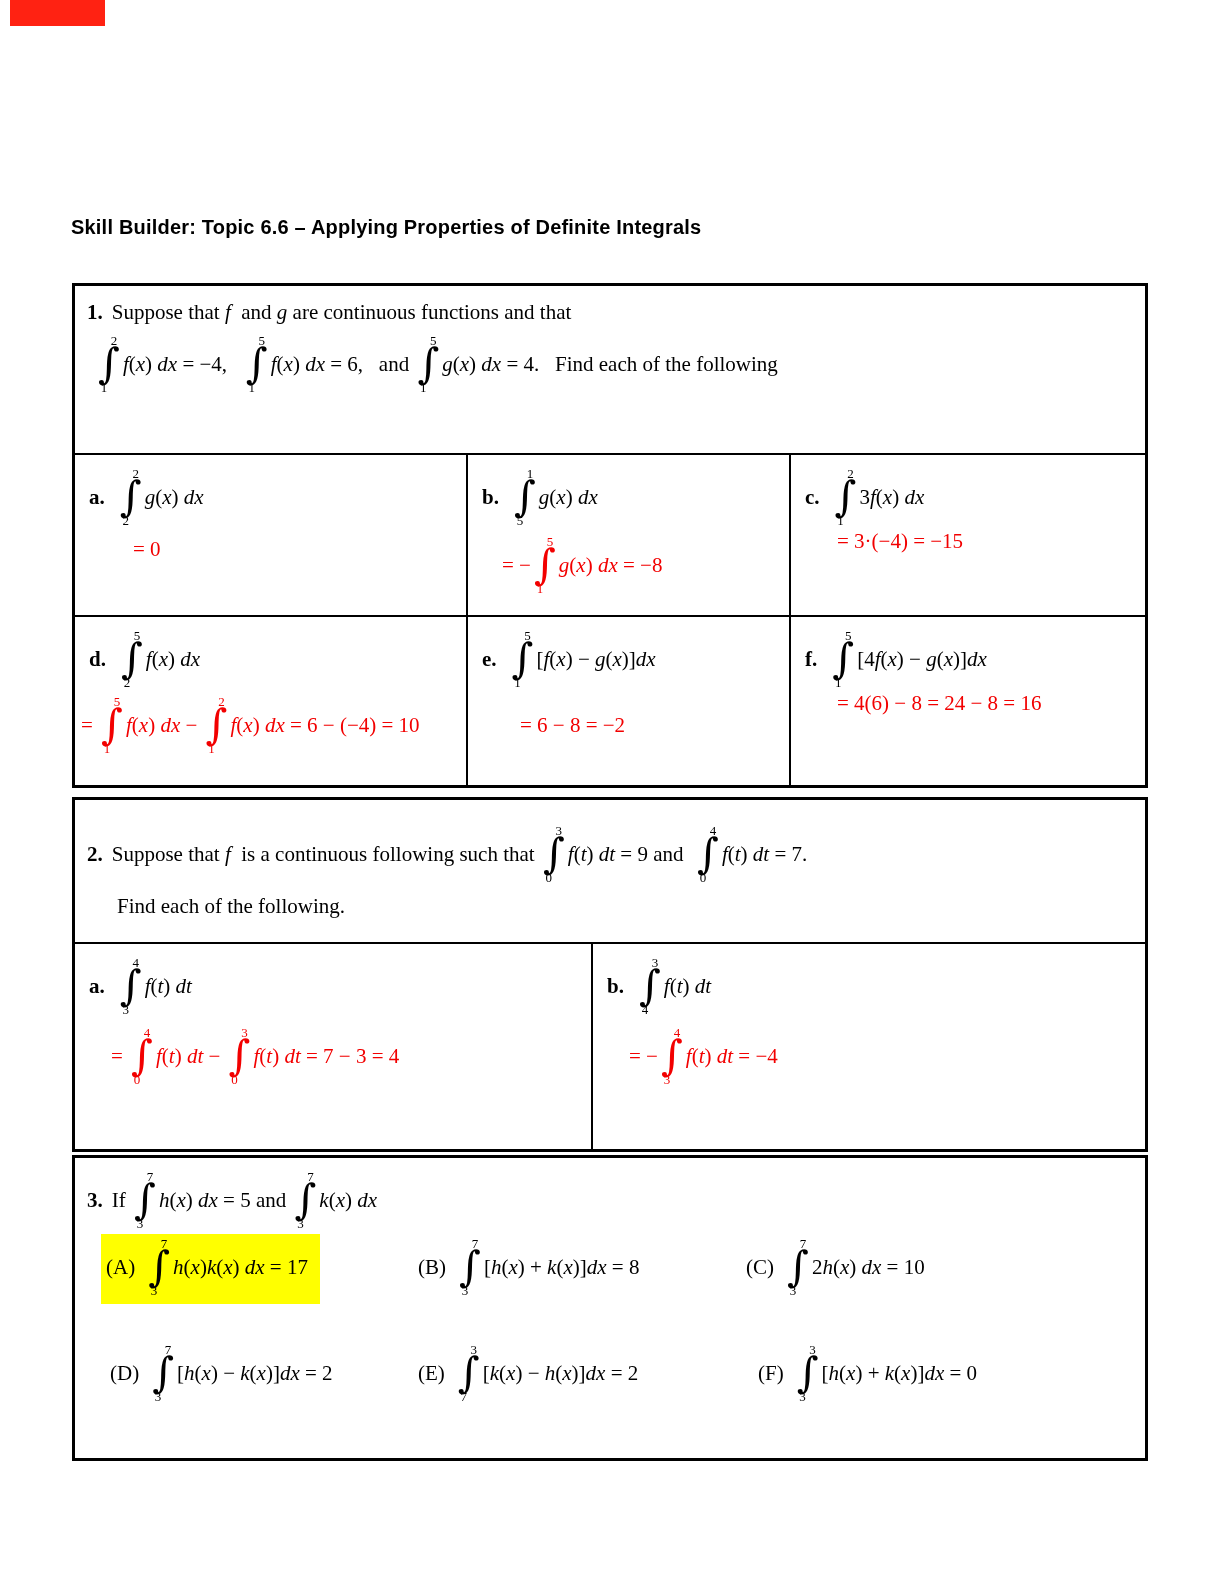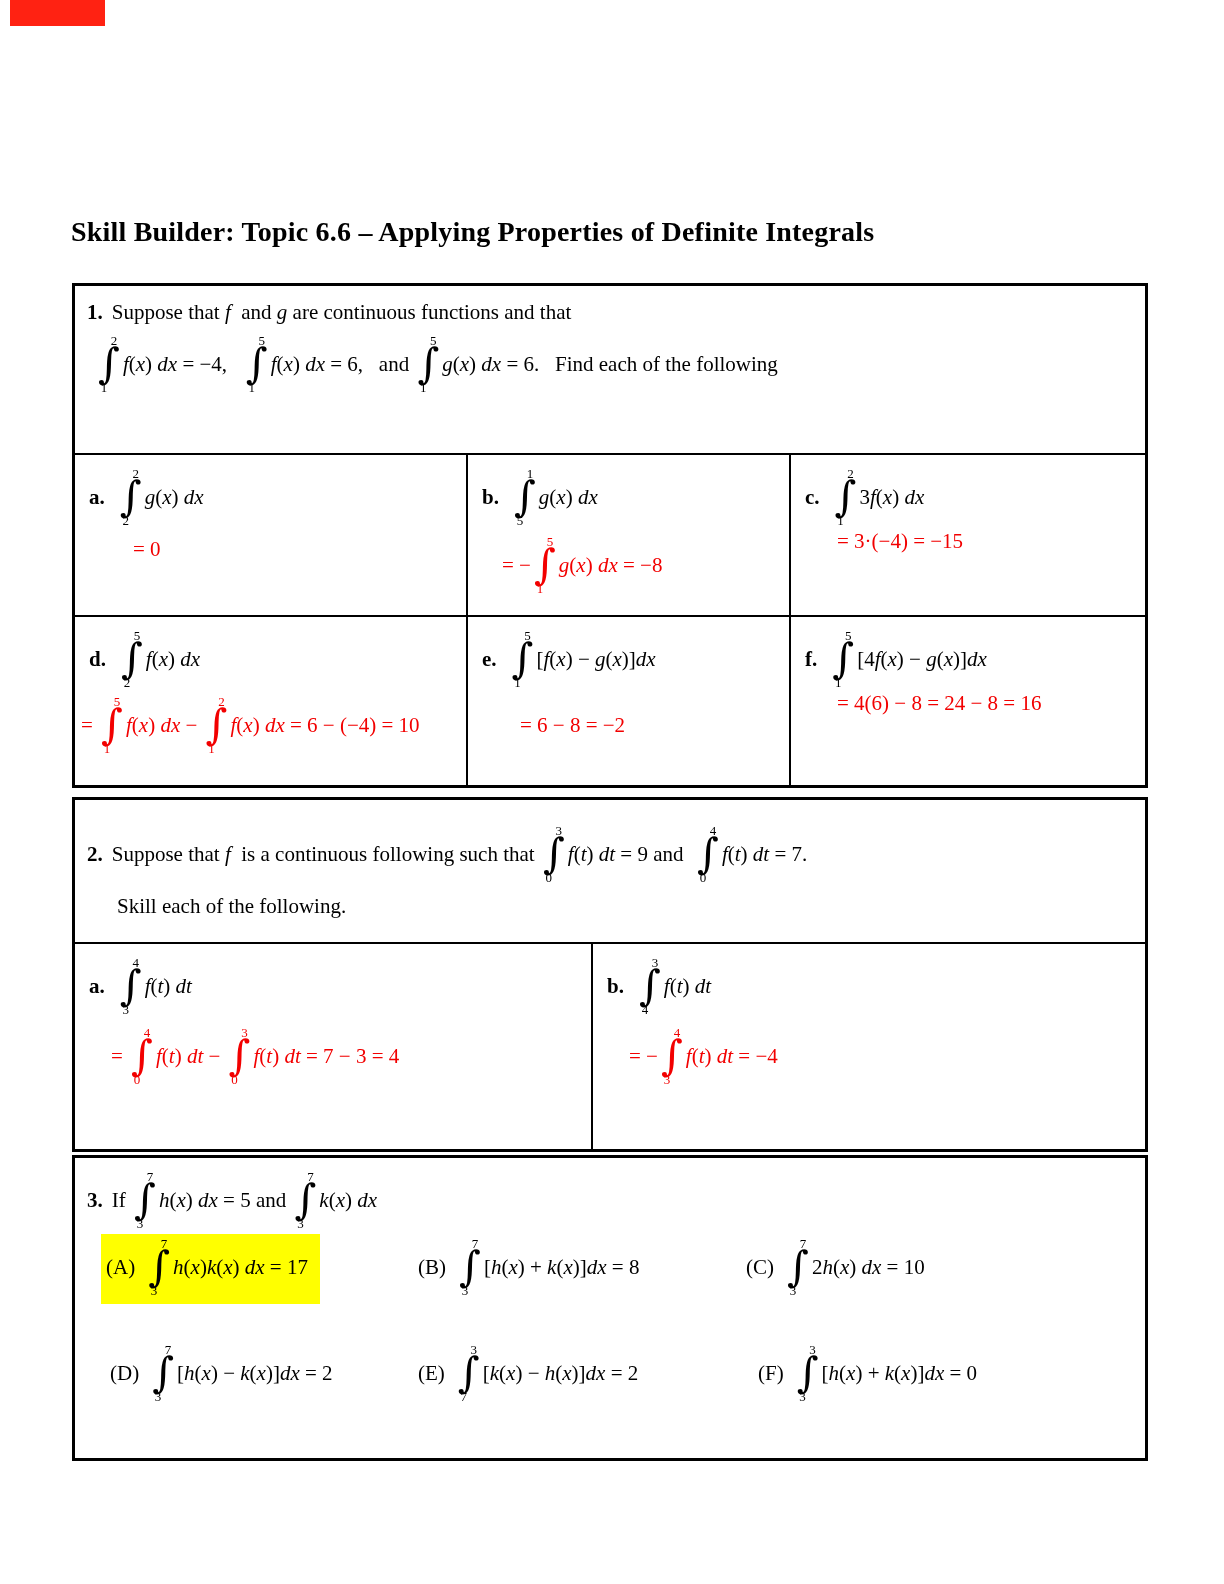--- a/index.html
+++ b/index.html
@@ -8,22 +8,22 @@
     width:1224px; height:1584px; background:#ffffff;
     font-family:"Liberation Serif","DejaVu Serif",serif;
     color:#000;
   }
   .page { position:relative; width:1224px; height:1584px; overflow:hidden; }
 
   .corner-mark { position:absolute; left:10px; top:0; width:95px; height:26px; background:var(--mark); }
 
   .title {
     position:absolute; left:71px; top:216px;
-    font-size:28px; font-weight:bold; letter-spacing:0.2px;
-    font-family:Liberation Serif, serif;
+    font-size:20px; font-weight:bold; letter-spacing:0.2px;
+    font-family:Liberation Sans, sans-serif;
   }
 
   .box { position:absolute; left:72px; width:1076px; border:3px solid #000; background:#fff; }
   .box1 { top:283px; }
   .box2 { top:797px; }
   .box3 { top:1155px; height:306px; }
 
   
   .math { display:inline-flex; align-items:center; flex-wrap:nowrap; font-size:21px; }
   .mt, .mi { white-space:pre; line-height:1.15; }
@@ -124,21 +124,21 @@
             <span class="int">
               <span class="u">5</span>
               <span class="s">∫</span>
               <span class="l">1</span>
             </span>
             <span class="mi">g</span>
             <span class="mt">(</span>
             <span class="mi">x</span>
             <span class="mt">)</span>
             <span class="mi"> dx</span>
-            <span class="mt"> = 6.   Find each of the following</span>
+            <span class="mt"> = 4.   Find each of the following</span>
           </span>
       </div>
     </div>
     <div class="b1-grid">
 
       <div class="cell">
         <div class="expr-row">
           <span class="cell-label">a.</span>
           <span class="math">
               <span class="int">
@@ -353,21 +353,21 @@
             <span class="mi">f</span>
             <span class="mt">(</span>
             <span class="mi">t</span>
             <span class="mt">)</span>
             <span class="mi"> dt</span>
             <span class="mt"> = 7.</span>
           </span>
       </div>
       <div class="b2-line2">
         <span class="math">
-            <span class="mt">Skill each of the following.</span>
+            <span class="mt">Find each of the following.</span>
           </span>
       </div>
     </div>
     <div class="b2-grid">
 
       <div class="cell">
         <div class="expr-row">
           <span class="cell-label">a.</span>
           <span class="math">
               <span class="int">

